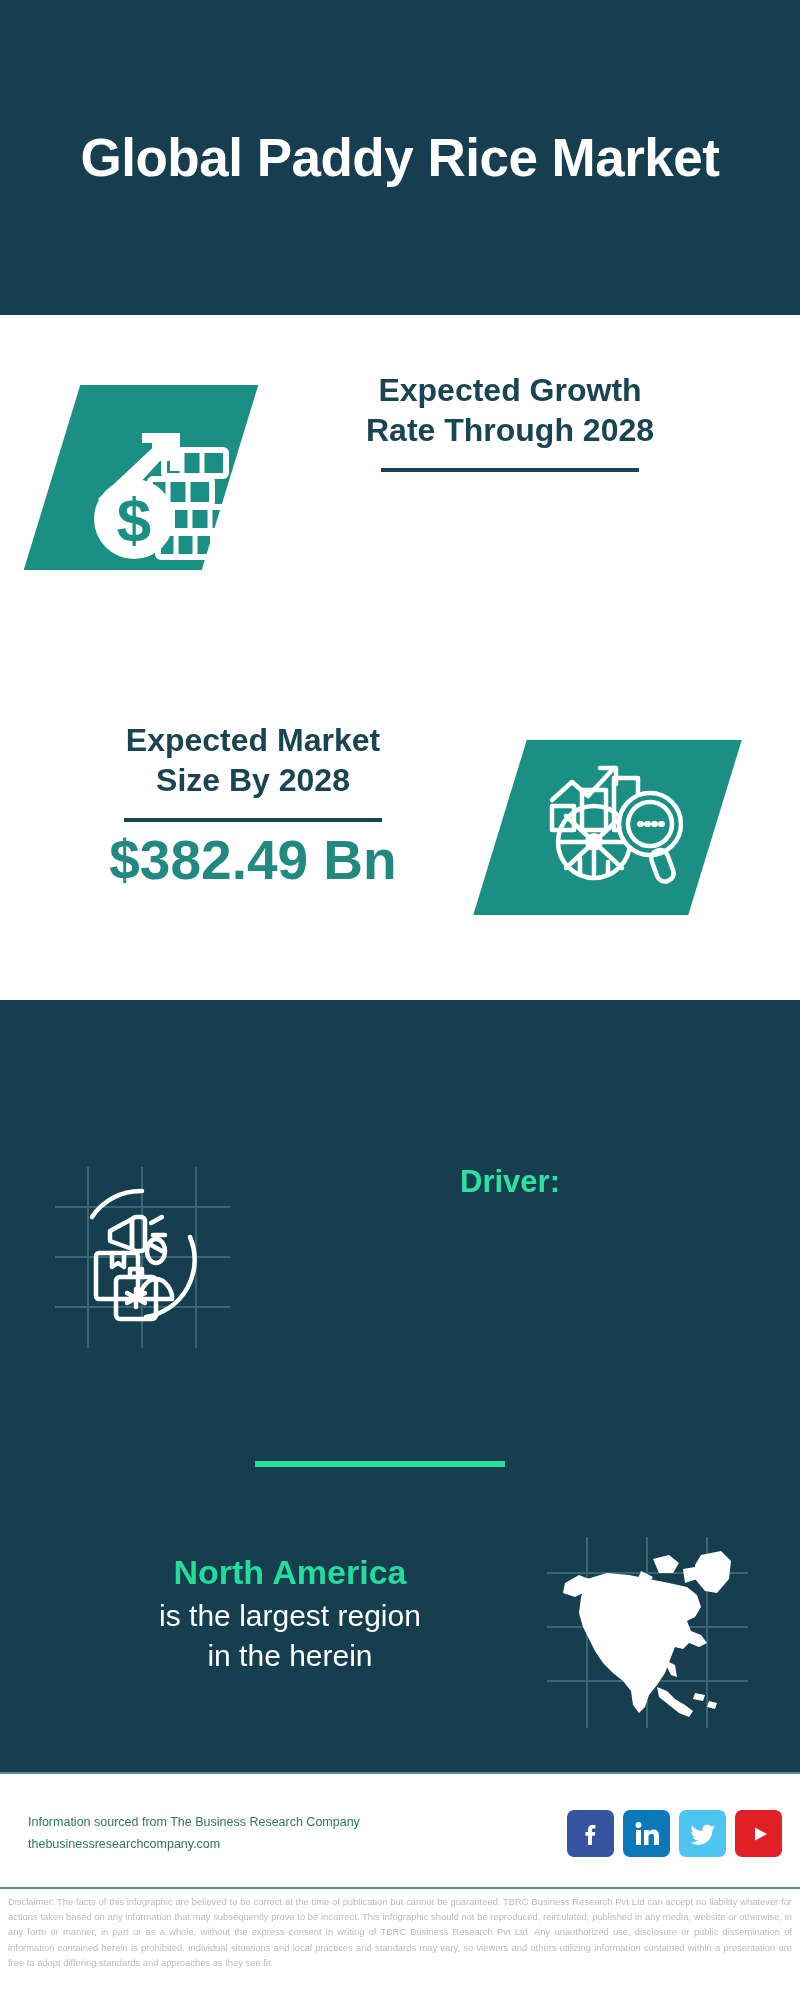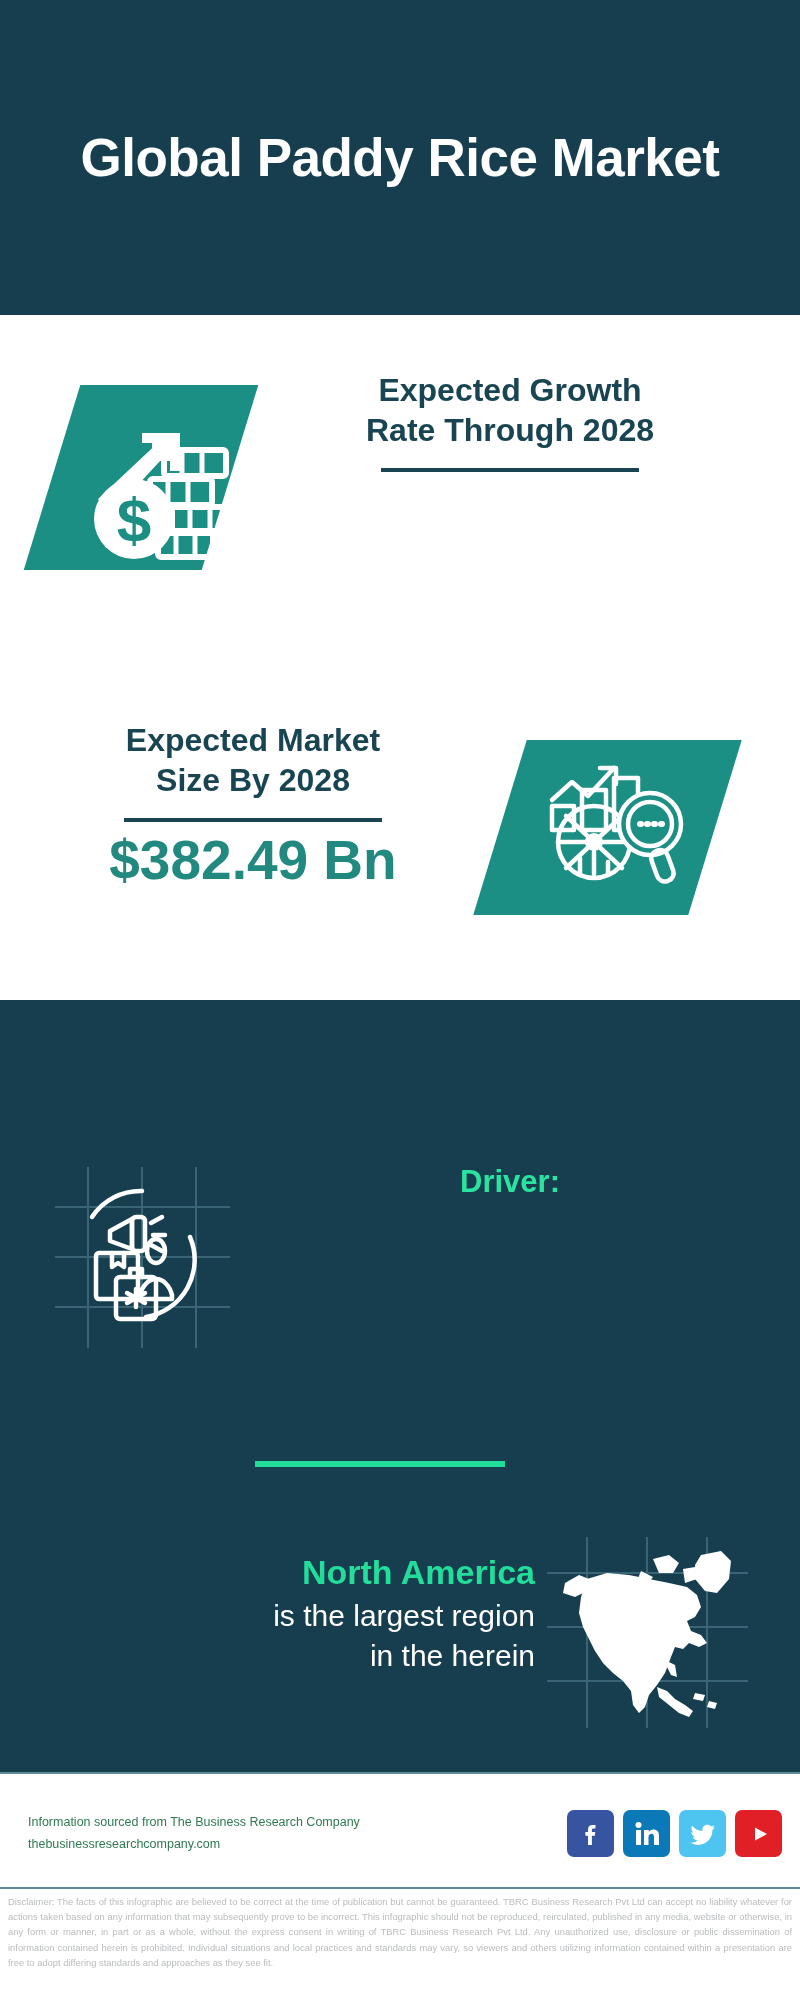--- a/index.html
+++ b/index.html
@@ -170,21 +170,21 @@
   
   .region-row {
     position: absolute;
     left: 0; top: 1530px;
     width: 800px; height: 220px;
   }
   .region-copy {
     position: absolute;
     left: 45px; top: 20px;
     width: 490px;
-    text-align: right;
+    text-align: center;
   }
   .region-name {
     color: #23dd9b;
     font-size: 34px;
     font-weight: bold;
     line-height: 1.35;
   }
   .region-sub {
     color: #ffffff;
     font-size: 30px;

